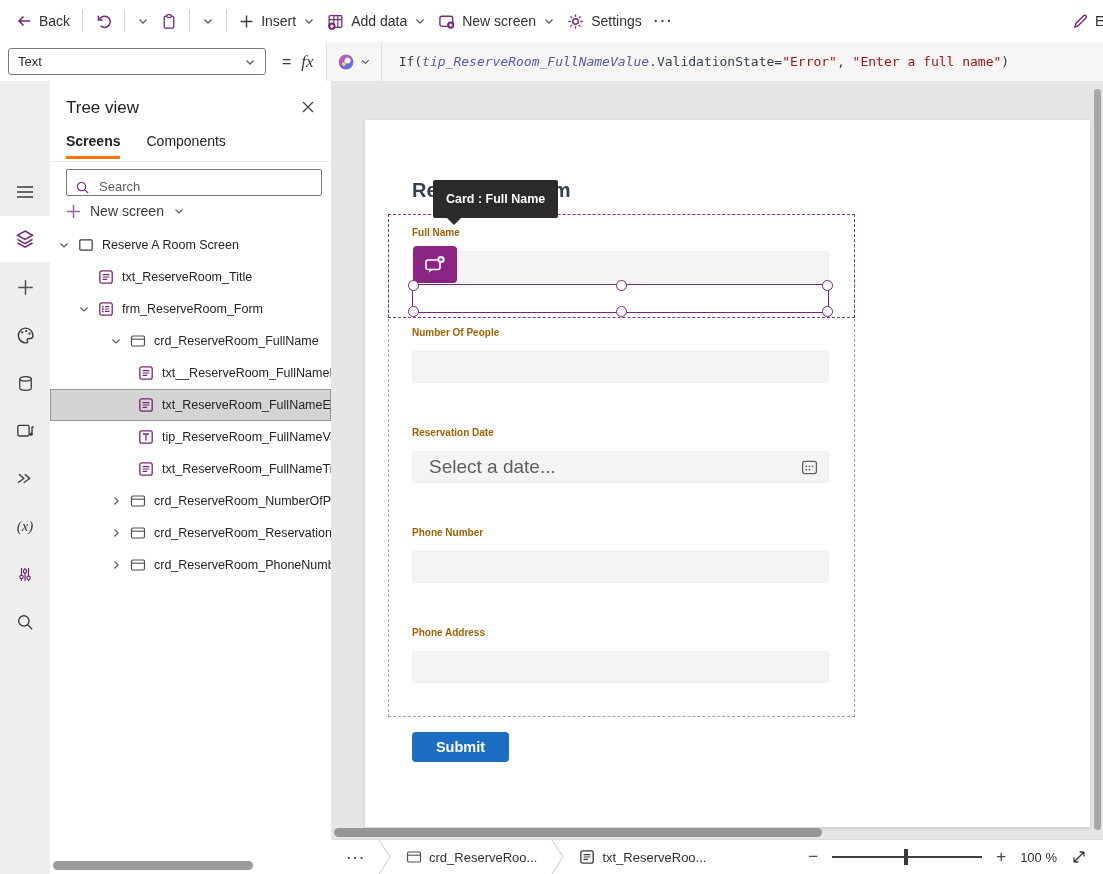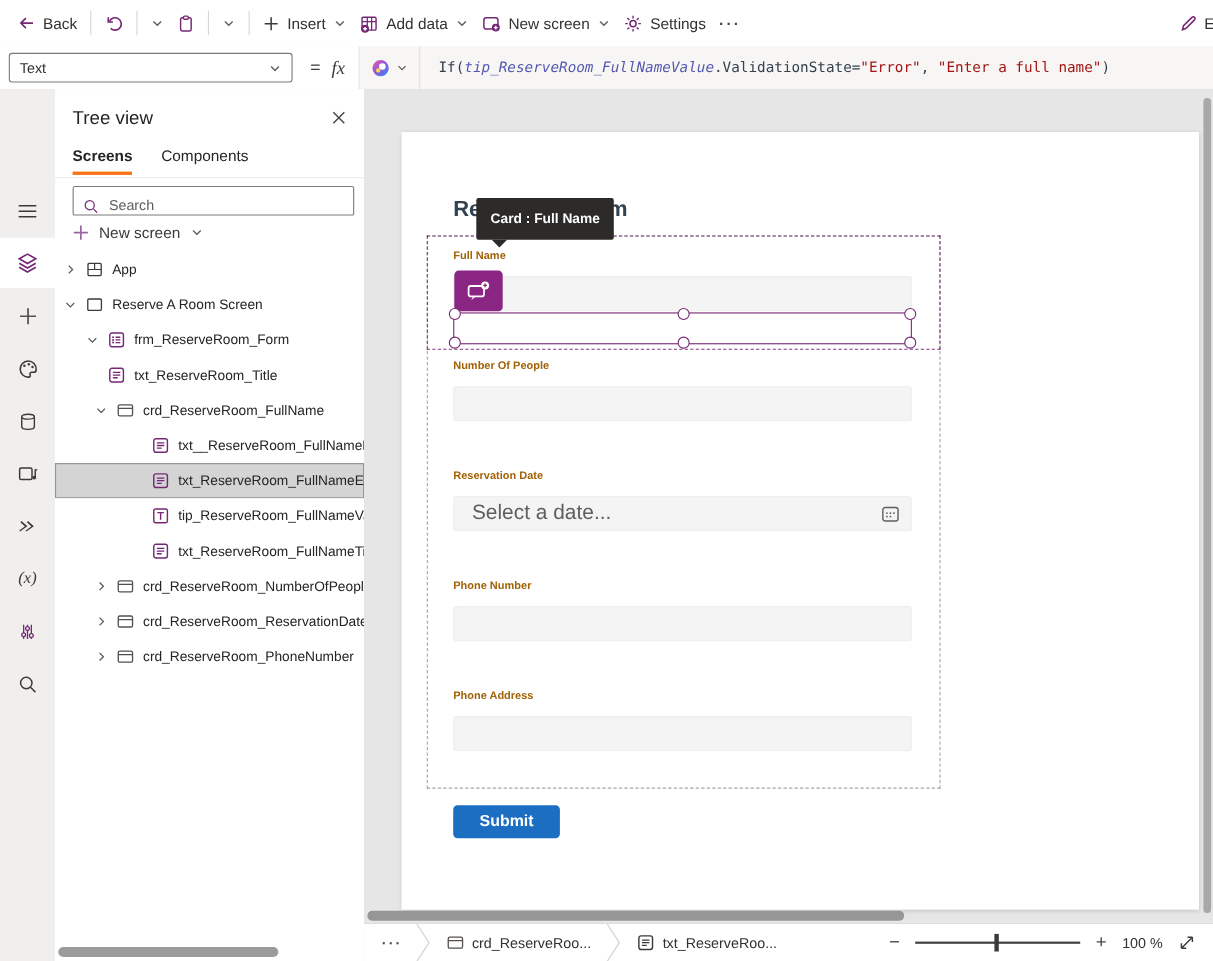--- a/index.html
+++ b/index.html
@@ -58,21 +58,21 @@
   .newscreen{position:absolute;left:16px;top:122px;display:flex;align-items:center;gap:9px;
              font-size:14px;color:#3b3a39}
   .tlist{position:absolute;left:0;right:0;top:148px}
   .trow{height:32px;display:flex;align-items:center;font-size:12.5px;color:#242424;
         white-space:nowrap;overflow:hidden}
   .trow .tchev{width:12px;margin-right:8px;color:#605e5c;flex:0 0 auto}
   .trow .ticn{width:16px;height:16px;margin-right:8px;flex:0 0 auto}
   .pl0{padding-left:8px}
   .pl1{padding-left:48px}
   .pl1c{padding-left:28px}
-  .pl2c{padding-left:36px}
+  .pl2c{padding-left:60px}
   .pl3{padding-left:88px}
   .trow.sel{background:#d4d4d4;box-shadow:inset 0 0 0 1px #979593}
   .tree-hscroll{position:absolute;left:3px;bottom:4px;width:200px;height:9px;border-radius:5px;background:#9b9b9b}
 
   
   .canvas{position:absolute;top:81px;left:331px;right:0;bottom:34px;background:#e6e6e6;overflow:hidden}
   .artboard{position:absolute;left:34px;top:39px;width:725px;height:707px;background:#fff;
             box-shadow:0 1px 4px rgba(0,0,0,.14)}
   .page-title{position:absolute;left:47px;top:59px;font-size:20px;font-weight:700;color:#33424f}
   .form-dash{position:absolute;left:23px;top:94px;width:465px;height:501px;border:1px dashed #a7a5a3}
@@ -317,61 +317,51 @@
           <path d="M7 1v12M1 7h12" stroke="#9a62a0" stroke-width="1.4"></path>
         </svg>
       <span>New screen</span>
       <svg width="12" height="12" viewBox="0 0 12 12" class="chev">
           <path d="M2.5 4.5L6 8l3.5-3.5" fill="none" stroke="currentColor" stroke-width="1.2"></path>
         </svg>
     </div>
 
     <div class="tlist">
 
-      <div class="trow pl0">
-        <svg class="tchev" width="12" height="12" viewBox="0 0 12 12">
-            <path d="M4.5 2.5L8 6l-3.5 3.5" fill="none" stroke="#605e5c" stroke-width="1.2"></path>
-          </svg>
-        <svg class="ticn" viewBox="0 0 16 16">
-            <rect x="2" y="2.5" width="12" height="11" rx="1" fill="none" stroke="#3b3a39" stroke-width="1.2"></rect>
-            <path d="M2 8h12M8 2.5V8" stroke="#3b3a39" stroke-width="1.1"></path>
-          </svg>
-        <span>App</span>
-      </div>
 
       <div class="trow pl0">
         <svg class="tchev" width="12" height="12" viewBox="0 0 12 12">
             <path d="M2.5 4.5L6 8l3.5-3.5" fill="none" stroke="#605e5c" stroke-width="1.2"></path>
           </svg>
         <svg class="ticn" viewBox="0 0 16 16">
             <rect x="1.8" y="2.8" width="12.4" height="10.4" rx="1" fill="none" stroke="#3b3a39" stroke-width="1.2"></rect>
           </svg>
         <span>Reserve A Room Screen</span>
+      </div>
+
+      <div class="trow pl1">
+        <svg class="ticn" viewBox="0 0 16 16">
+            <rect x="1.8" y="1.8" width="12.4" height="12.4" rx="2" fill="none" stroke="#742774" stroke-width="1.3"></rect>
+            <path d="M4.6 5.6h6.8M4.6 8h6.8M4.6 10.4h4.4" stroke="#742774" stroke-width="1.2"></path>
+          </svg>
+        <span>txt_ReserveRoom_Title</span>
       </div>
 
       <div class="trow pl1c">
         <svg class="tchev" width="12" height="12" viewBox="0 0 12 12">
             <path d="M2.5 4.5L6 8l3.5-3.5" fill="none" stroke="#605e5c" stroke-width="1.2"></path>
           </svg>
         <svg class="ticn" viewBox="0 0 16 16">
             <rect x="1.8" y="1.8" width="12.4" height="12.4" rx="2" fill="none" stroke="#742774" stroke-width="1.3"></rect>
             <circle cx="4.8" cy="5.6" r=".9" fill="#742774"></circle>
             <circle cx="4.8" cy="8" r=".9" fill="#742774"></circle>
             <circle cx="4.8" cy="10.4" r=".9" fill="#742774"></circle>
             <path d="M7 5.6h4.4M7 8h4.4M7 10.4h4.4" stroke="#742774" stroke-width="1.2"></path>
           </svg>
         <span>frm_ReserveRoom_Form</span>
-      </div>
-
-      <div class="trow pl1">
-        <svg class="ticn" viewBox="0 0 16 16">
-            <rect x="1.8" y="1.8" width="12.4" height="12.4" rx="2" fill="none" stroke="#742774" stroke-width="1.3"></rect>
-            <path d="M4.6 5.6h6.8M4.6 8h6.8M4.6 10.4h4.4" stroke="#742774" stroke-width="1.2"></path>
-          </svg>
-        <span>txt_ReserveRoom_Title</span>
       </div>
 
       <div class="trow pl2c">
         <svg class="tchev" width="12" height="12" viewBox="0 0 12 12">
             <path d="M2.5 4.5L6 8l3.5-3.5" fill="none" stroke="#605e5c" stroke-width="1.2"></path>
           </svg>
         <svg class="ticn" viewBox="0 0 16 16">
             <rect x="1.5" y="3" width="13" height="10" rx="1.4" fill="none" stroke="#55504c" stroke-width="1.2"></rect>
             <path d="M1.5 6.2h13" stroke="#55504c" stroke-width="1.1"></path>
           </svg>

